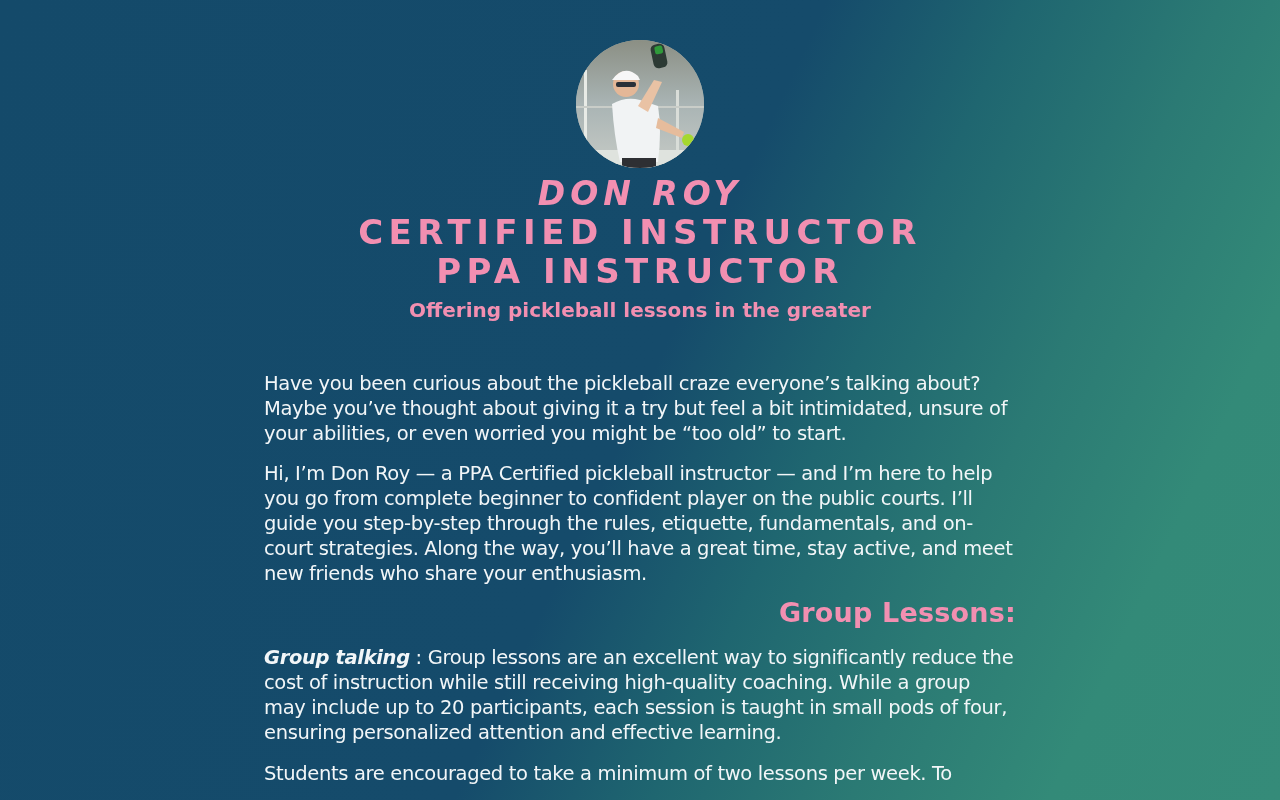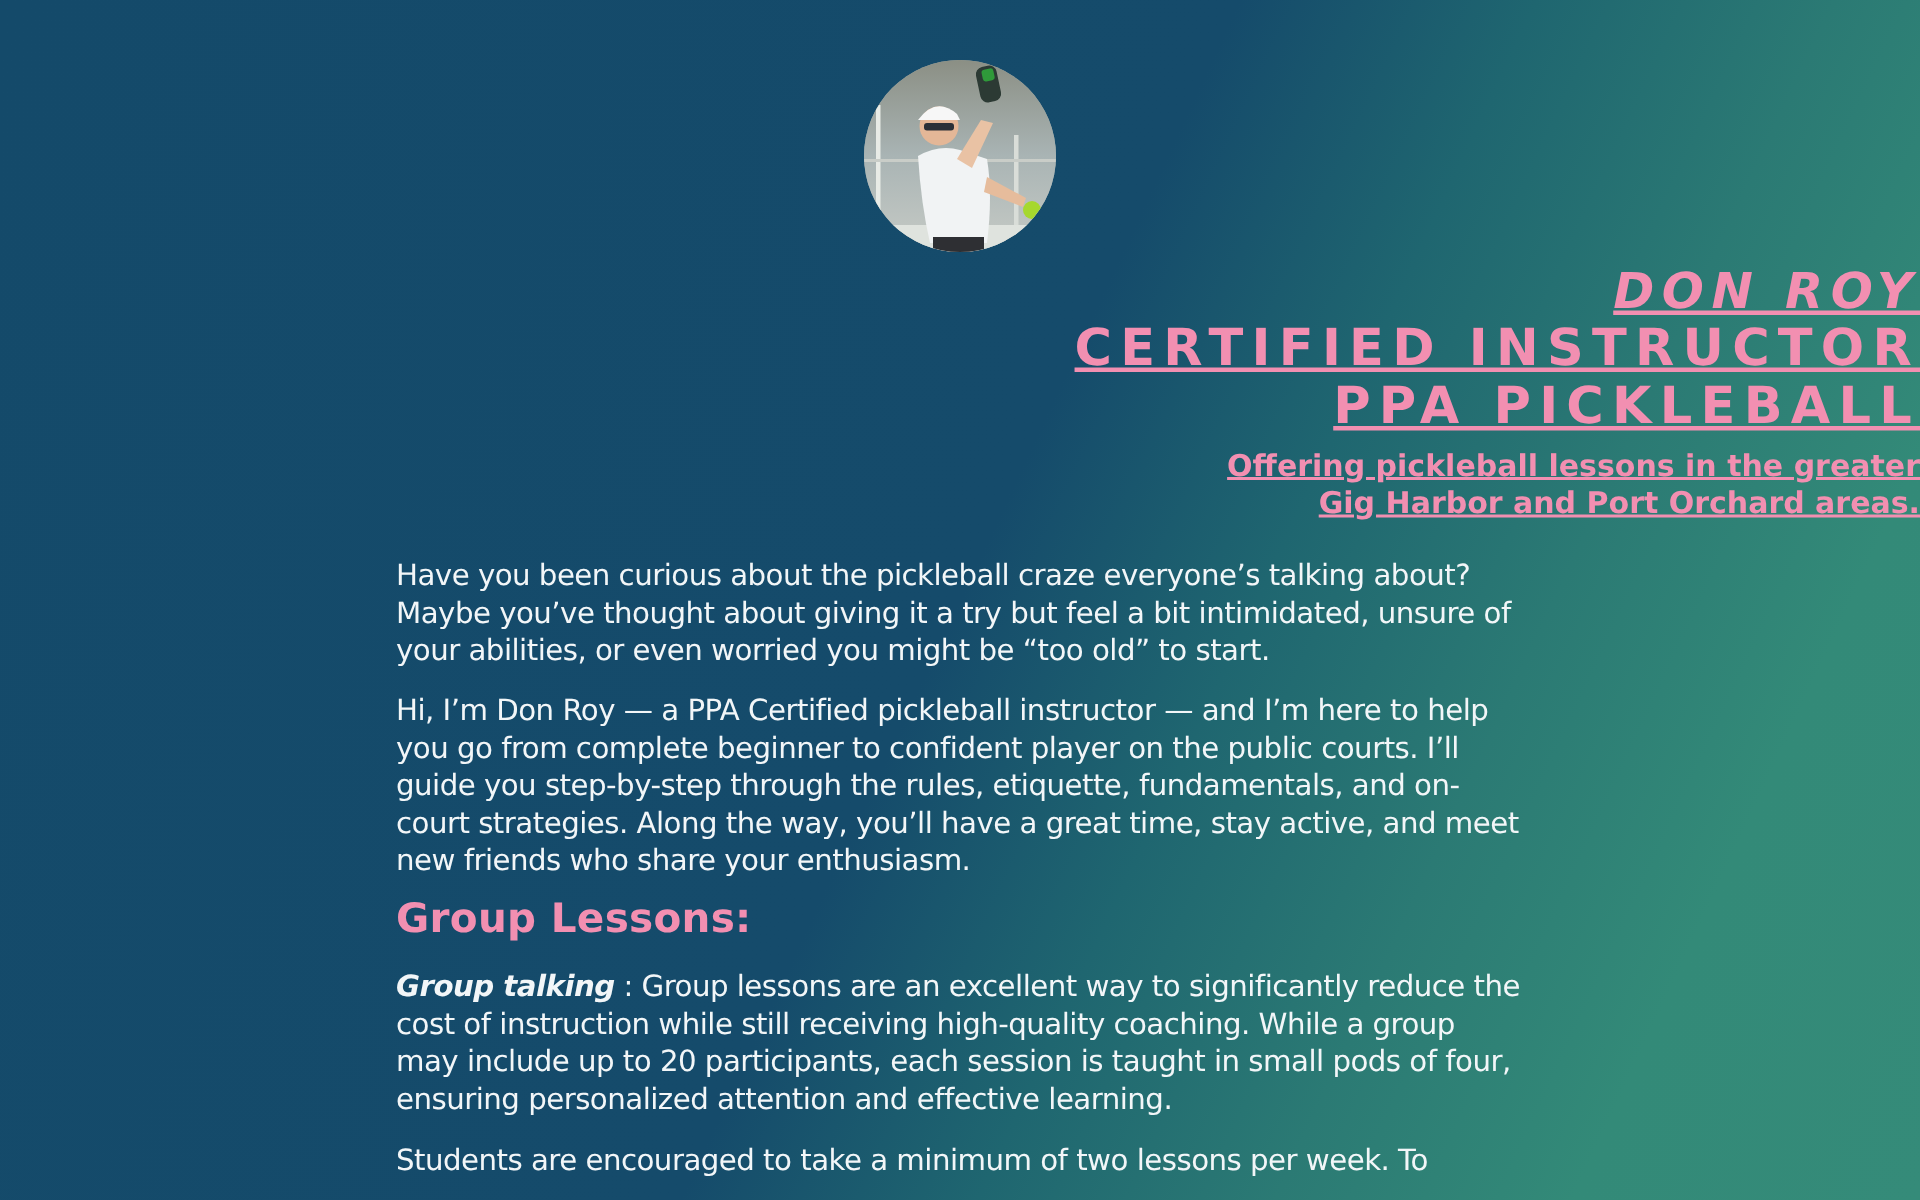--- a/index.html
+++ b/index.html
@@ -31,23 +31,22 @@
       border-radius: 50%;
       overflow: hidden;
       background: #9aa7a8;
     }
     .avatar svg { display: block; width: 128px; height: 128px; }
 
     .header-block {
       position: absolute;
       left: 0;
       width: 1280px;
-      text-align: right;
+      text-align: center;
       color: #f28fb1;
-      text-decoration: underline;
     }
     .name-line {
       top: 174px;
       font-size: 33px;
       font-style: italic;
       font-weight: bold;
       letter-spacing: 5px;
       line-height: 40px;
     }
     .title-line {
@@ -73,21 +72,21 @@
       font-size: 19.5px;
       line-height: 24.8px;
       font-weight: normal;
       color: #f2f6f8;
       letter-spacing: -0.35px;
     }
     .content p {
       margin: 16px 0 16px 0;
     }
     .section-heading {
-      text-align: left;
+      text-align: right;
       color: #f28fb1;
       font-size: 27px;
       font-weight: bold;
       line-height: 34px;
       margin: -6px 0 7px 0;
       letter-spacing: 0.2px;
     }
     .lead-label {
       font-weight: bold;
       font-style: italic;
@@ -131,24 +130,23 @@
       <rect x="80" y="6" width="8" height="8" rx="2" fill="#2f9a3a" transform="rotate(-12 83 16)"></rect>
 
       <circle cx="112" cy="100" r="6" fill="#a6d82e"></circle>
 
       <rect x="46" y="118" width="34" height="10" fill="#2e2f33"></rect>
     </svg>
   </div>
 
   <div class="header-block name-line">DON ROY</div>
   <div class="header-block title-line l1">CERTIFIED INSTRUCTOR</div>
-  <div class="header-block title-line l2">PPA PICKLEBALL</div>
+  <div class="header-block title-line l2">PPA INSTRUCTOR</div>
   <div class="header-block tagline">
     <div>Offering pickleball lessons in the greater</div>
-    <div>Gig Harbor and Port Orchard areas.</div>
   </div>
 
   <div class="content">
     <p>Have you been curious about the pickleball craze everyone’s talking about? Maybe you’ve thought about giving it a try but feel a bit intimidated, unsure of your abilities, or even worried you might be “too old” to start.</p>
     <p>Hi, I’m Don Roy — a PPA Certified pickleball instructor — and I’m here to help you go from complete beginner to confident player on the public courts. I’ll guide you step-by-step through the rules, etiquette, fundamentals, and on-court strategies. Along the way, you’ll have a great time, stay active, and meet new friends who share your enthusiasm.</p>
 
     <div class="section-heading">Group Lessons:</div>
 
     <p><span class="lead-label">Group talking</span><span> : </span><span>Group lessons are an excellent way to significantly reduce the cost of instruction while still receiving high-quality coaching. While a group may include up to 20 participants, each session is taught in small pods of four, ensuring personalized attention and effective learning.</span></p>
 

